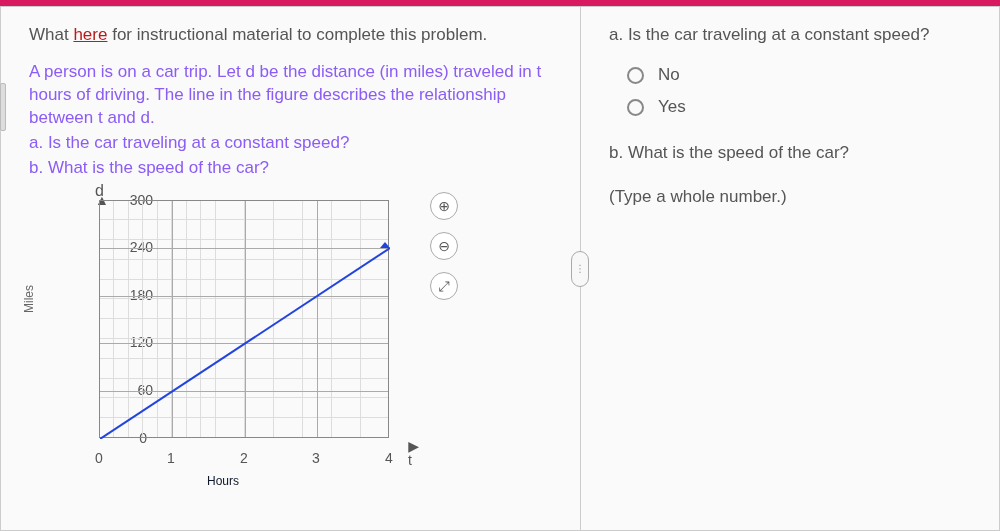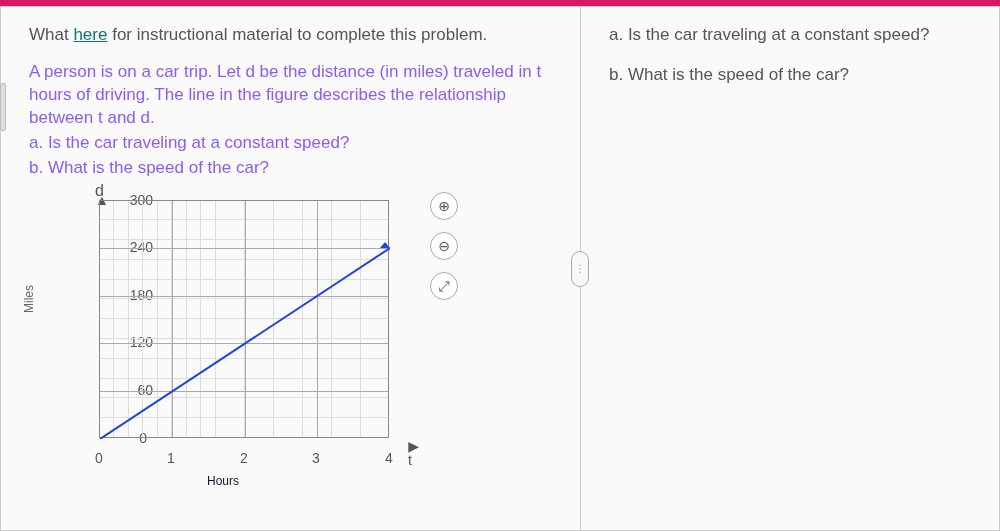--- a/index.html
+++ b/index.html
@@ -33,21 +33,21 @@
       flex: 1;
       padding: 18px 22px 10px 28px;
       position: relative;
     }
     .instruction-line {
       font-size: 17px;
       color: #555;
       margin-bottom: 16px;
     }
     .here-link {
-      color: #0f766e;
+      color: #b91c1c;
       text-decoration: underline;
     }
     .problem-text {
       font-size: 17px;
       color: #8b5cf6;
       line-height: 1.35;
       margin-bottom: 2px;
       max-width: 520px;
     }
     .chart-area {
@@ -287,16 +287,27 @@
         </div>
     </div>
   </div>
 
   <div class="right-panel">
     <div class="divider-handle">
         <span>⋮</span>
       </div>
 
     <p class="question-heading">a. Is the car traveling at a constant speed?</p>
+    <div class="options">
+      <div class="option">
+        <span class="radio"></span>
+        <span>No</span>
+      </div>
+      <div class="option">
+        <span class="radio"></span>
+        <span>Yes</span>
+      </div>
+    </div>
 
     <p class="question-heading">b. What is the speed of the car?</p>
+    <p class="answer-text">(Type a whole number.)</p>
   </div>
 </div>
 
 </body></html>

